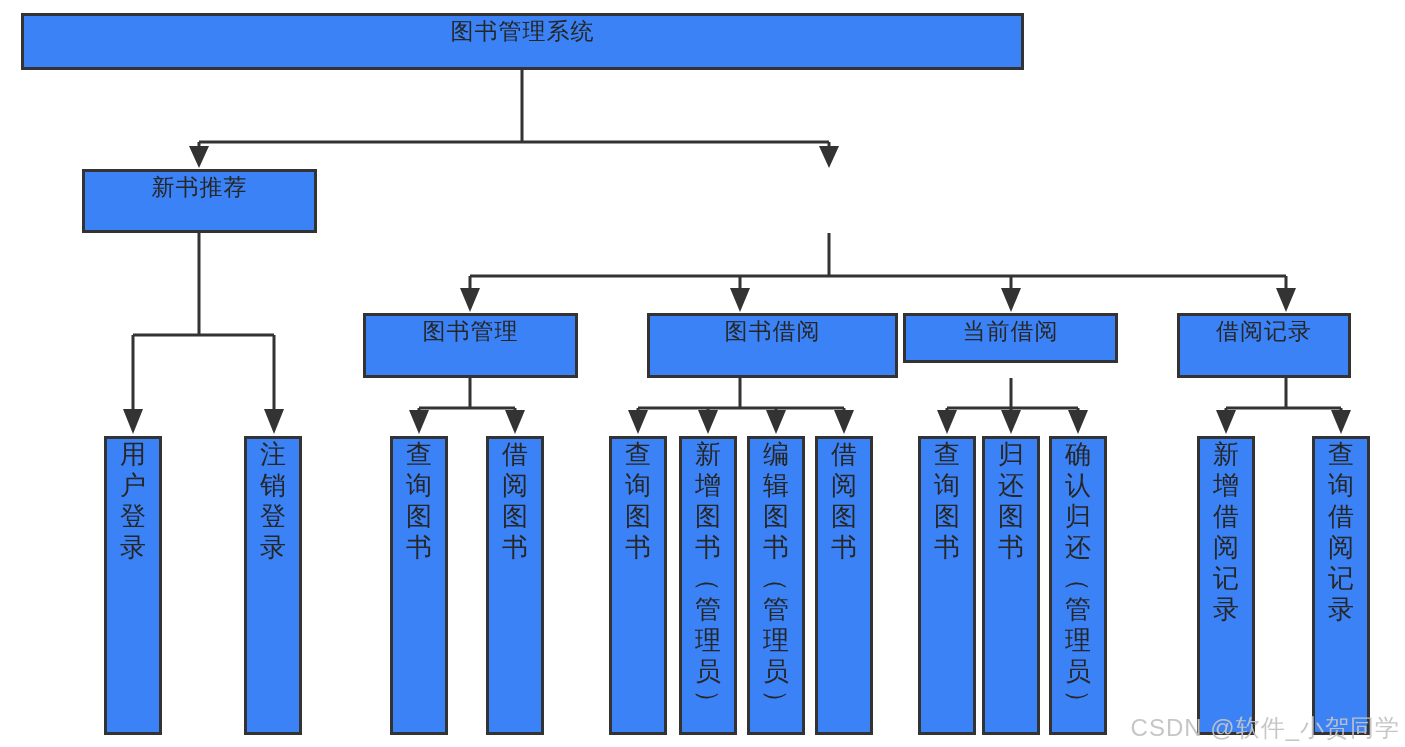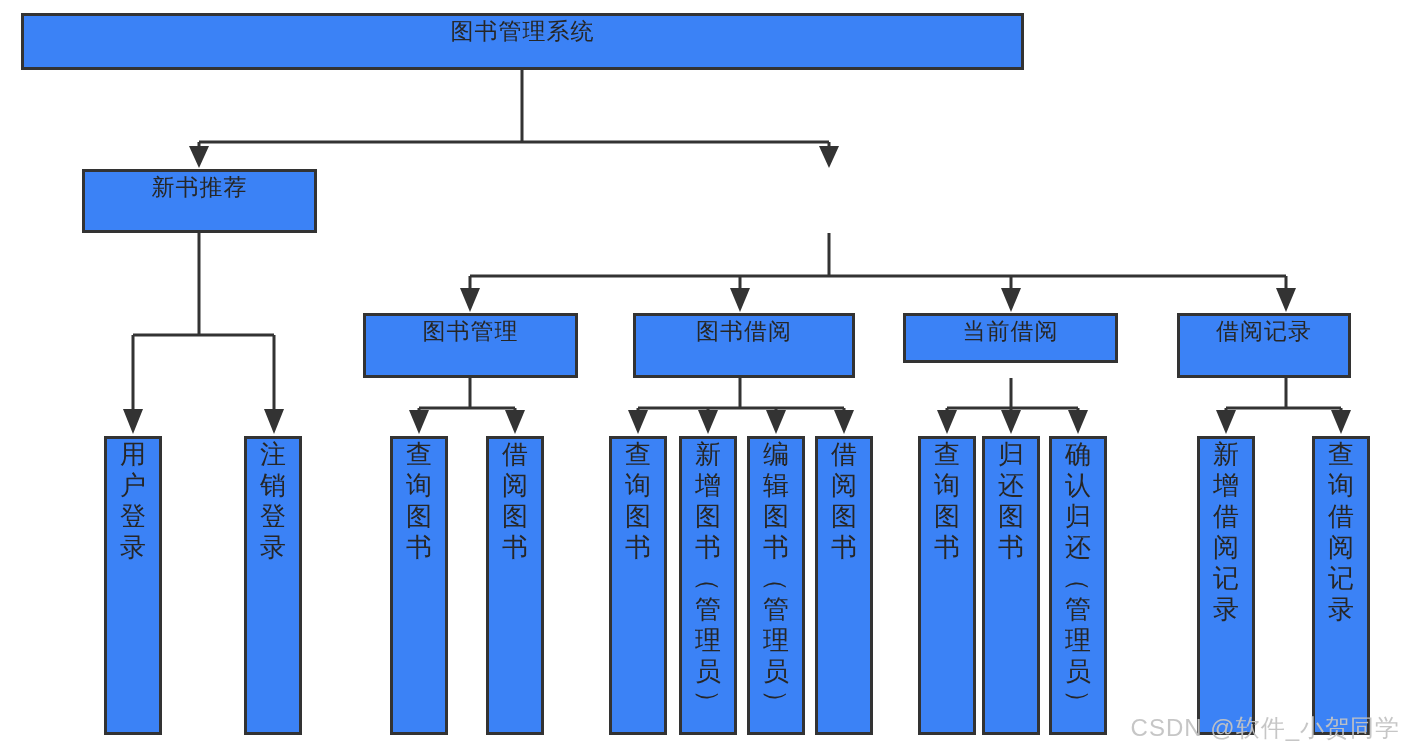--- a/index.html
+++ b/index.html
@@ -80,21 +80,21 @@
     <span>图书管理系统</span>
   </div>
 
   <div class="box box-h" style="left:82px;top:169px;width:235px;height:64px">
     <span>新书推荐</span>
   </div>
 
   <div class="box box-h" style="left:363px;top:313px;width:215px;height:65px">
     <span>图书管理</span>
   </div>
-  <div class="box box-h" style="left:633px;top:313px;width:222px;height:65px">
+  <div class="box box-h" style="left:647px;top:313px;width:251px;height:65px">
     <span>图书借阅</span>
   </div>
   <div class="box box-h" style="left:903px;top:313px;width:215px;height:50px">
     <span>当前借阅</span>
   </div>
   <div class="box box-h" style="left:1177px;top:313px;width:174px;height:65px">
     <span>借阅记录</span>
   </div>
 
   <div class="box box-v" style="left:104px">

